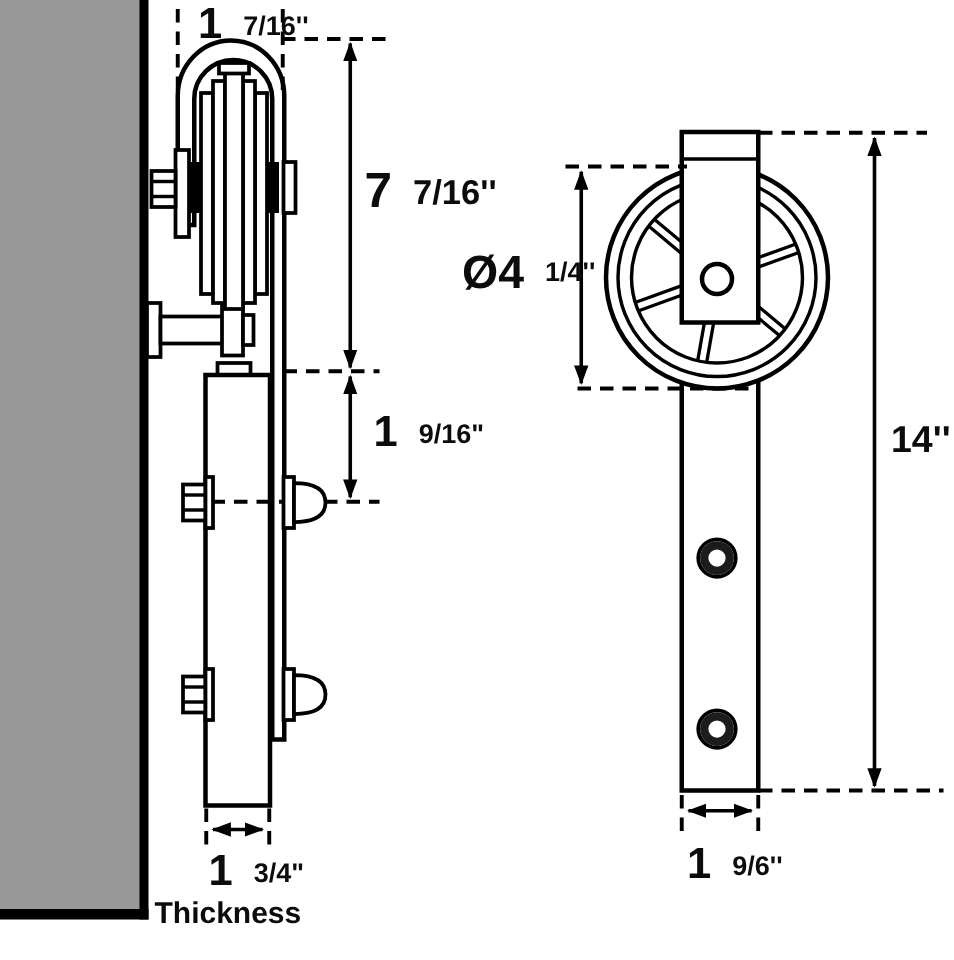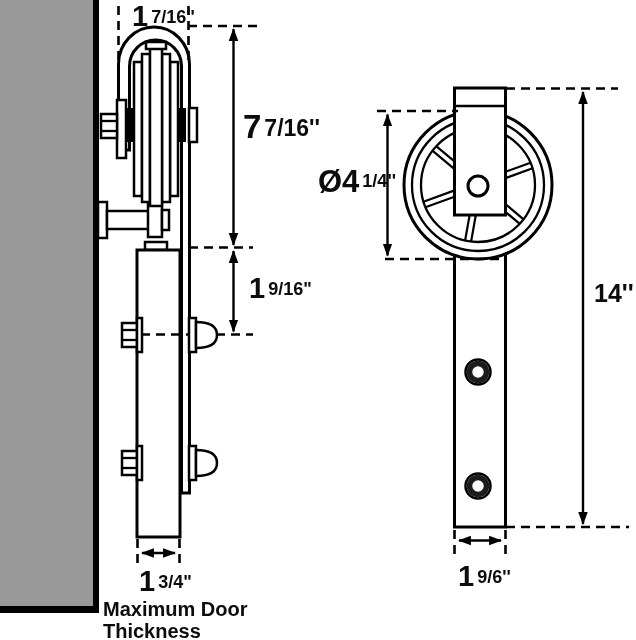--- a/index.html
+++ b/index.html
@@ -4,21 +4,21 @@
 <style>
   html,body{margin:0;padding:0;}
   body{
     width:636px;height:640px;position:relative;background:#ffffff;
     font-family:"Liberation Sans", sans-serif;overflow:hidden;
   }
   #linework{position:absolute;left:0;top:0;z-index:1;}
   .label{position:absolute;z-index:2;color:#0c0c0c;font-weight:bold;white-space:nowrap;}
   .dimlabel{display:flex;align-items:flex-start;}
   .dimlabel .big{font-size:29px;line-height:1;}
-  .dimlabel .small{font-size:18px;line-height:1;margin-top:6px;margin-left:3px;}
+  .dimlabel .small{font-size:18px;line-height:1;margin-top:6px;margin-left:14px;}
   #dim-drop .big{font-size:33px;}
   #dim-drop .small{font-size:23px;margin-top:7px;}
   #dim-diameter .big{font-size:31px;}
   #dim-height{font-size:25px;}
   .note{font-size:20px;line-height:22px;}
   svg .thin{fill:none;stroke:#000;stroke-width:2.3;}
   svg .white{fill:#ffffff;stroke:#000;stroke-width:3;}
   svg .white2{fill:#ffffff;stroke:#000;stroke-width:2.5;}
   svg .dim{fill:none;stroke:#000;stroke-width:2.4;}
   svg .dash{fill:none;stroke:#000;stroke-width:2.6;stroke-dasharray:9 6;}
@@ -175,25 +175,24 @@
   <span class="big">1</span>
   <span class="small">9/16"</span>
 </div>
 
 <div id="dim-door-thickness" class="label dimlabel" style="left:139px;top:567px;">
   <span class="big">1</span>
   <span class="small">3/4"</span>
 </div>
 
 <div class="label note" style="left:103px;top:598px;">
-  <div>Maximum Door</div>
   <div>Thickness</div>
 </div>
 
-<div id="dim-diameter" class="label dimlabel" style="left:318px;top:166px;">
+<div id="dim-diameter" class="label dimlabel" style="left:308px;top:166px;">
   <span class="big">Ø4</span>
   <span class="small">1/4''</span>
 </div>
 
 <div id="dim-height" class="label" style="left:594px;top:279px;">
   <span>14''</span>
 </div>
 
 <div id="dim-front-strap" class="label dimlabel" style="left:458px;top:562px;">
   <span class="big">1</span>

